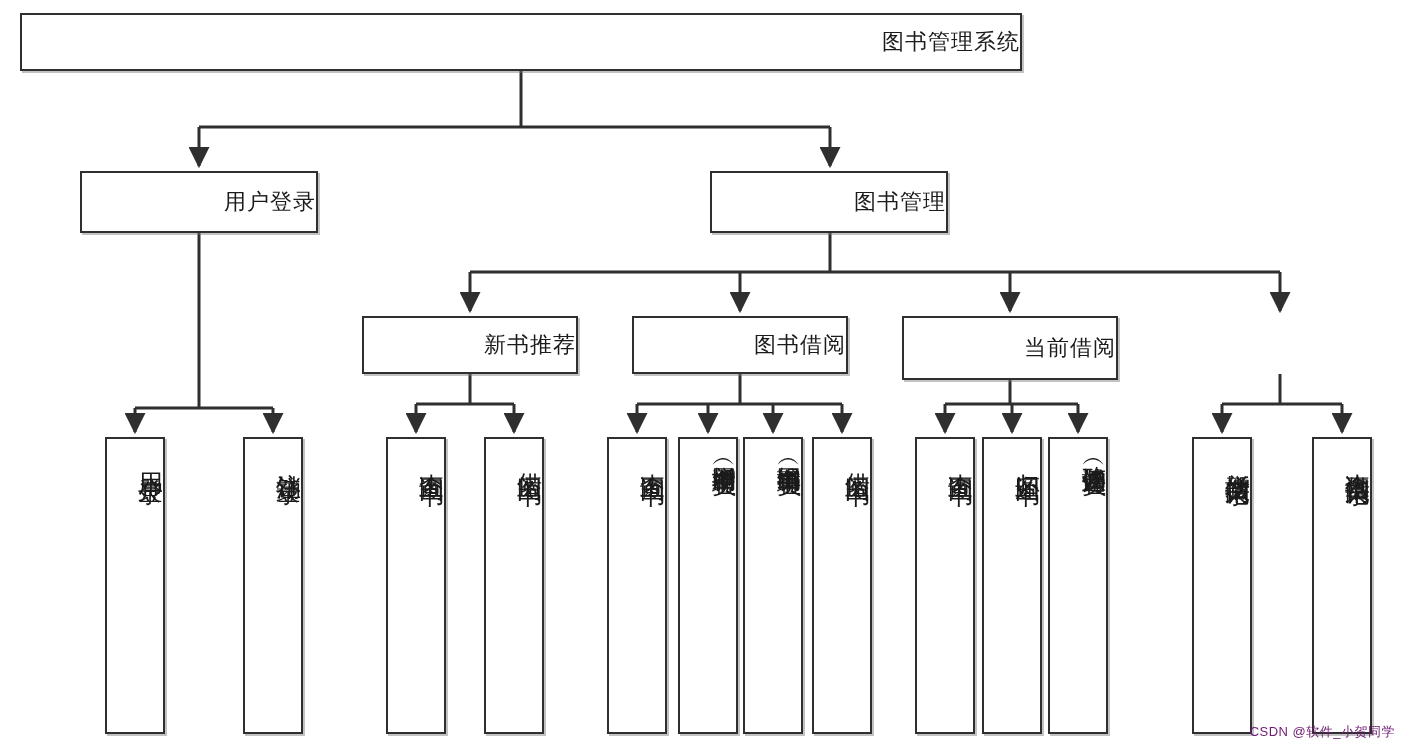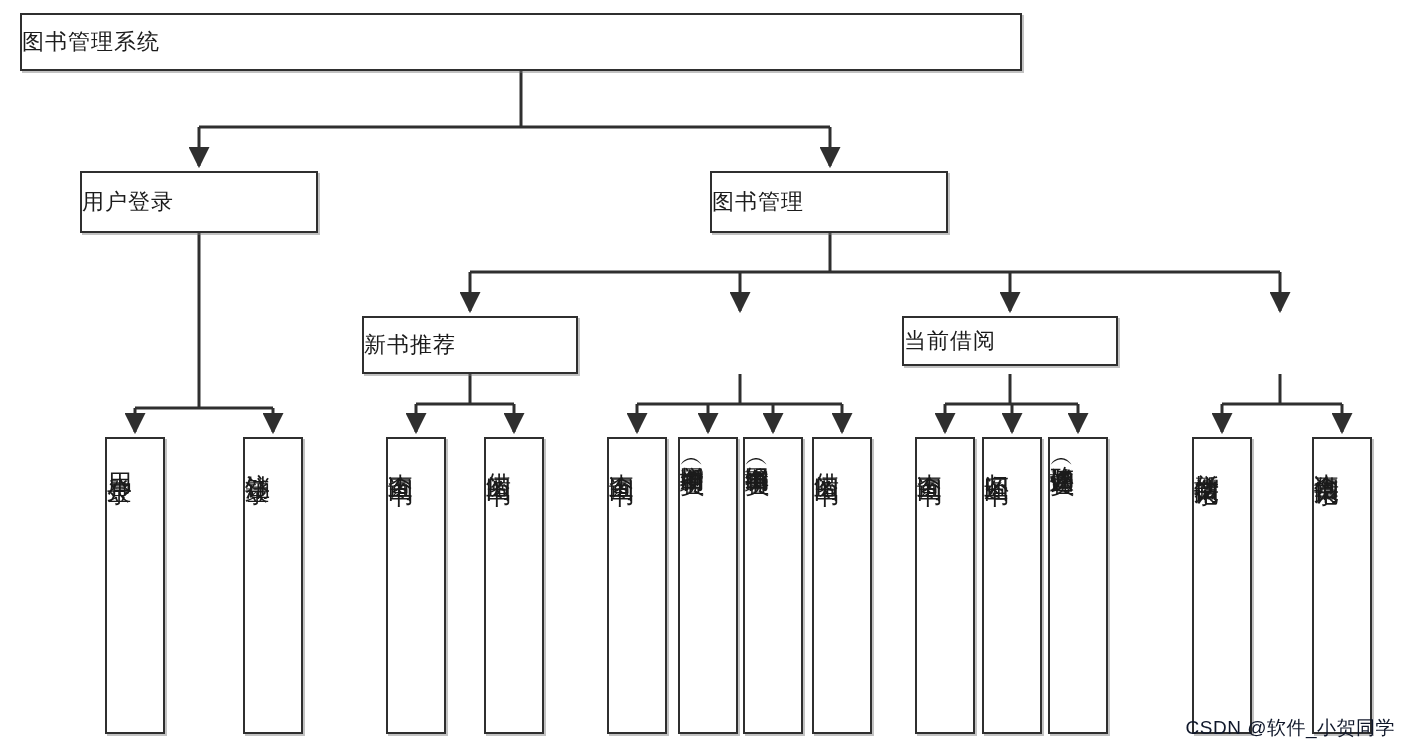--- a/index.html
+++ b/index.html
@@ -27,21 +27,21 @@
     pointer-events: none;
   }
   .node {
     position: absolute;
     box-sizing: border-box;
     background: #ffffff;
     border: 2px solid #2f2f2f;
     box-shadow: 2px 2px 0 rgba(120,120,120,0.45);
     display: flex;
     align-items: center;
-    justify-content: flex-start;
+    justify-content: flex-end;
     color: #1b1b1b;
     overflow: hidden;
   }
   .node .label {
     display: block;
     text-align: center;
     line-height: 1.12;
     white-space: nowrap;
   }
   .node.horizontal .label {
@@ -67,22 +67,22 @@
     letter-spacing: 1px;
   }
   .node.vertical.mid-text .label {
     font-size: 25px;
     letter-spacing: 2px;
   }
   .watermark {
     position: absolute;
     right: 10px;
     bottom: 6px;
-    font-size: 19px;
-    color: #0f172a;
+    font-size: 13px;
+    color: #701a75;
     white-space: nowrap;
     letter-spacing: 0.5px;
   }
 </style>
 </head>
 <body>
 
 <div id="canvas">
 
   <svg id="wires" viewBox="0 0 1405 747" xmlns="http://www.w3.org/2000/svg">
@@ -142,21 +142,24 @@
   <div class="node horizontal" style="left: 80px; top: 171px; width: 238px; height: 62px;">
     <span class="label">用户登录</span>
   </div>
   <div class="node horizontal" style="left: 362px; top: 316px; width: 216px; height: 58px;">
     <span class="label">新书推荐</span>
   </div>
 
   <div class="node horizontal" style="left: 710px; top: 171px; width: 238px; height: 62px;">
     <span class="label">图书管理</span>
   </div>
-  <div class="node horizontal" style="left: 902px; top: 316px; width: 216px; height: 50px;">
+  <div class="node horizontal" style="left: 632px; top: 316px; width: 216px; height: 58px;">
+    <span class="label">图书借阅</span>
+  </div>
+  <div class="node horizontal" style="left: 902px; top: 316px; width: 216px; height: 64px;">
     <span class="label">当前借阅</span>
   </div>
 
   <div class="node vertical" style="left: 105px; top: 437px; width: 60px; height: 297px;">
     <span class="label">用户登录</span>
   </div>
   <div class="node vertical" style="left: 243px; top: 437px; width: 60px; height: 297px;">
     <span class="label">注销登录</span>
   </div>
   <div class="node vertical" style="left: 386px; top: 437px; width: 60px; height: 297px;">

